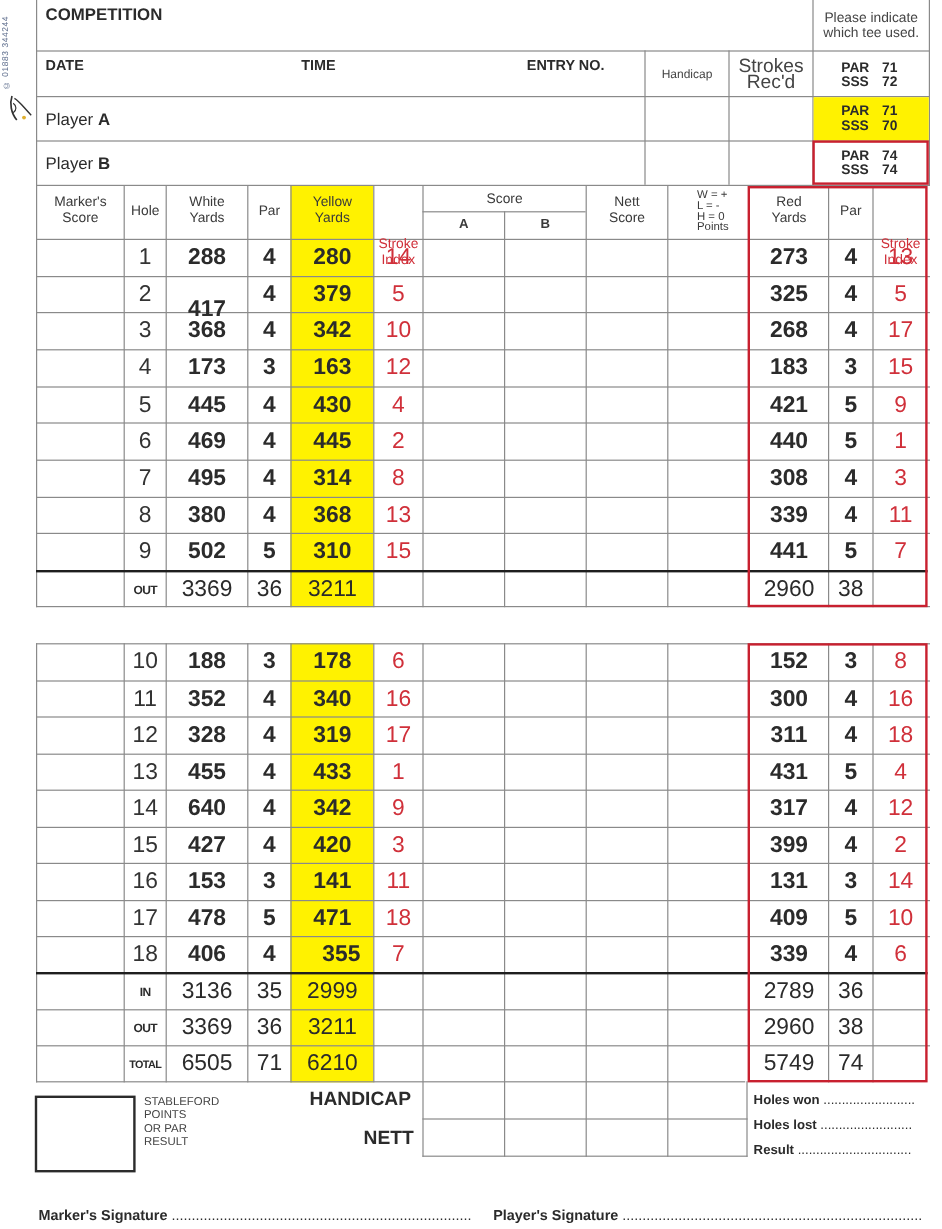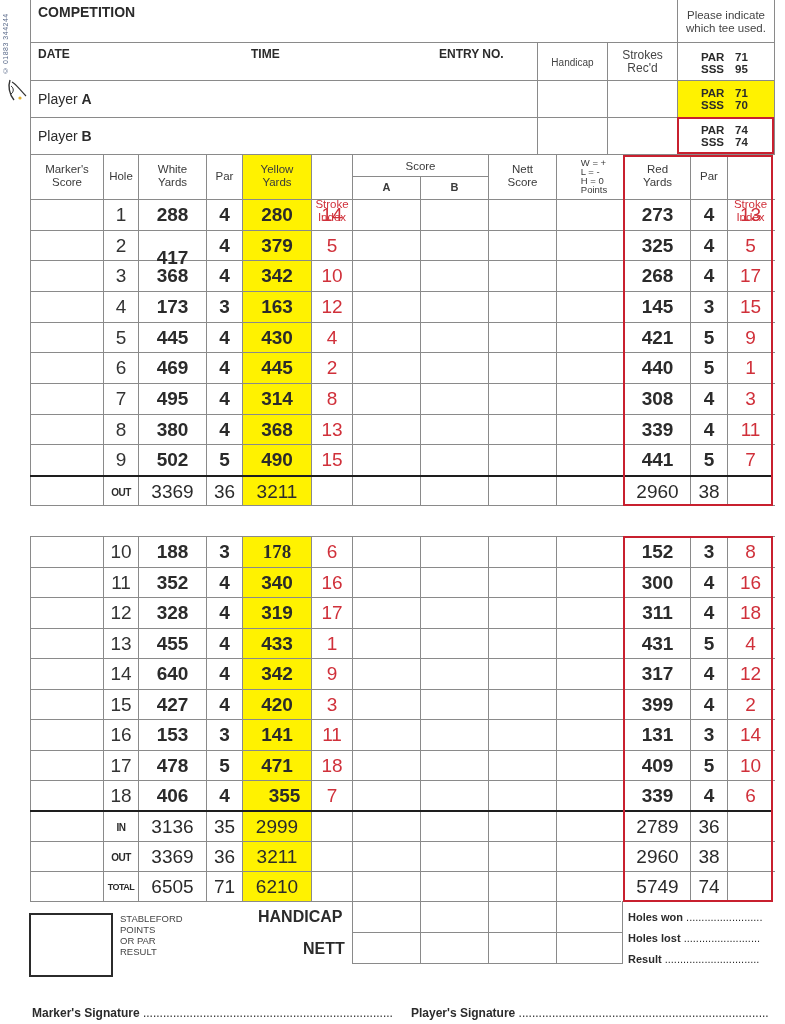--- a/index.html
+++ b/index.html
@@ -74,33 +74,33 @@
 <div class="ln" style="left:607px;top:42px;width:1px;height:112px;"></div>
 
 <div class="hdr-label" style="left:38px;top:4px;font-size:14px;">COMPETITION</div>
 <div class="small-label" style="left:678px;top:9px;width:96px;font-size:11.5px;">
   <span>Please indicate which tee used.</span>
 </div>
 <div class="hdr-label" style="left:38px;top:47px;">DATE</div>
 <div class="hdr-label" style="left:251px;top:47px;">TIME</div>
 <div class="hdr-label" style="left:439px;top:47px;">ENTRY NO.</div>
 <div class="small-label" style="left:538px;top:56px;width:69px;font-size:10px;">Handicap</div>
-<div class="small-label" style="left:608px;top:49px;width:69px;font-size:12px;">
+<div class="small-label" style="left:608px;top:49px;width:69px;font-size:16px;">
   <div>Strokes</div>
   <div>Rec'd</div>
 </div>
 
 <div class="tee-cell" style="left:701px;top:51px;">
   <div class="row">
       <span class="k">PAR</span>
       <span>71</span>
     </div>
   <div class="row">
       <span class="k">SSS</span>
-      <span>95</span>
+      <span>72</span>
     </div>
 </div>
 <div class="yellow-tee" style="left:678px;top:81px;width:96px;height:36px;"></div>
 <div class="tee-cell" style="left:701px;top:87px;">
   <div class="row">
       <span class="k">PAR</span>
       <span>71</span>
     </div>
   <div class="row">
       <span class="k">SSS</span>
@@ -263,21 +263,21 @@
       <div class="abs" style="left: 421px; top: 261px; width: 67px; height: 29px;"></div>
       <div class="abs" style="left: 489px; top: 261px; width: 67px; height: 29px;"></div>
       <div class="abs" style="left: 557px; top: 261px; width: 66px; height: 29px;"></div>
     </div>
     <div>
       <div class="cell hole" style="left: 104px; top: 292px; width: 34px;">4</div>
       <div class="cell b" style="left: 139px; top: 292px; width: 67px;">173</div>
       <div class="cell b" style="left: 207px; top: 292px; width: 35px;">3</div>
       <div class="cell b" style="left: 243px; top: 292px; width: 68px;">163</div>
       <div class="cell r" style="left: 312px; top: 292px; width: 40px;">12</div>
-      <div class="cell b" style="left: 625px; top: 292px; width: 65px;">145</div>
+      <div class="cell b" style="left: 625px; top: 292px; width: 65px;">183</div>
       <div class="cell b" style="left: 691px; top: 292px; width: 36px;">3</div>
       <div class="cell r" style="left: 728px; top: 292px; width: 45px;">15</div>
       <div class="abs" style="left: 31px; top: 292px; width: 72px; height: 29px;"></div>
       <div class="abs" style="left: 353px; top: 292px; width: 67px; height: 29px;"></div>
       <div class="abs" style="left: 421px; top: 292px; width: 67px; height: 29px;"></div>
       <div class="abs" style="left: 489px; top: 292px; width: 67px; height: 29px;"></div>
       <div class="abs" style="left: 557px; top: 292px; width: 66px; height: 29px;"></div>
     </div>
     <div>
       <div class="cell hole" style="left: 104px; top: 323px; width: 34px;">5</div>
@@ -336,21 +336,21 @@
       <div class="abs" style="left: 31px; top: 415px; width: 72px; height: 29px;"></div>
       <div class="abs" style="left: 353px; top: 415px; width: 67px; height: 29px;"></div>
       <div class="abs" style="left: 421px; top: 415px; width: 67px; height: 29px;"></div>
       <div class="abs" style="left: 489px; top: 415px; width: 67px; height: 29px;"></div>
       <div class="abs" style="left: 557px; top: 415px; width: 66px; height: 29px;"></div>
     </div>
     <div>
       <div class="cell hole" style="left: 104px; top: 445px; width: 34px;">9</div>
       <div class="cell b" style="left: 139px; top: 445px; width: 67px;">502</div>
       <div class="cell b" style="left: 207px; top: 445px; width: 35px;">5</div>
-      <div class="cell b" style="left: 243px; top: 445px; width: 68px;">490</div>
+      <div class="cell b" style="left: 243px; top: 445px; width: 68px;">310</div>
       <div class="cell r" style="left: 312px; top: 445px; width: 40px;">15</div>
       <div class="cell b" style="left: 625px; top: 445px; width: 65px;">441</div>
       <div class="cell b" style="left: 691px; top: 445px; width: 36px;">5</div>
       <div class="cell r" style="left: 728px; top: 445px; width: 45px;">7</div>
       <div class="abs" style="left: 31px; top: 445px; width: 72px; height: 29px;"></div>
       <div class="abs" style="left: 353px; top: 445px; width: 67px; height: 29px;"></div>
       <div class="abs" style="left: 421px; top: 445px; width: 67px; height: 29px;"></div>
       <div class="abs" style="left: 489px; top: 445px; width: 67px; height: 29px;"></div>
       <div class="abs" style="left: 557px; top: 445px; width: 66px; height: 29px;"></div>
     </div>
@@ -396,21 +396,21 @@
 <div class="ln" style="left:352px;top:932px;width:271px;height:1px;"></div>
 <div class="ln" style="left:352px;top:963px;width:271px;height:1px;"></div>
 <div class="ln" style="left:622px;top:901px;width:1px;height:63px;"></div>
 <div class="red-box" style="left:623px;top:536px;width:150px;height:366px;"></div>
 
 <div id="back-rows">
     <div>
       <div class="cell hole" style="left: 104px; top: 537px; width: 34px;">10</div>
       <div class="cell b" style="left: 139px; top: 537px; width: 67px;">188</div>
       <div class="cell b" style="left: 207px; top: 537px; width: 35px;">3</div>
-      <div class="cell b" style="left: 243px; top: 537px; width: 68px; font-family: Liberation Serif, serif;">178</div>
+      <div class="cell b" style="left: 243px; top: 537px; width: 68px;">178</div>
       <div class="cell r" style="left: 312px; top: 537px; width: 40px;">6</div>
       <div class="cell b" style="left: 625px; top: 537px; width: 65px;">152</div>
       <div class="cell b" style="left: 691px; top: 537px; width: 36px;">3</div>
       <div class="cell r" style="left: 728px; top: 537px; width: 45px;">8</div>
       <div class="abs" style="left: 31px; top: 537px; width: 72px; height: 29px;"></div>
       <div class="abs" style="left: 353px; top: 537px; width: 67px; height: 29px;"></div>
       <div class="abs" style="left: 421px; top: 537px; width: 67px; height: 29px;"></div>
       <div class="abs" style="left: 489px; top: 537px; width: 67px; height: 29px;"></div>
       <div class="abs" style="left: 557px; top: 537px; width: 66px; height: 29px;"></div>
     </div>

